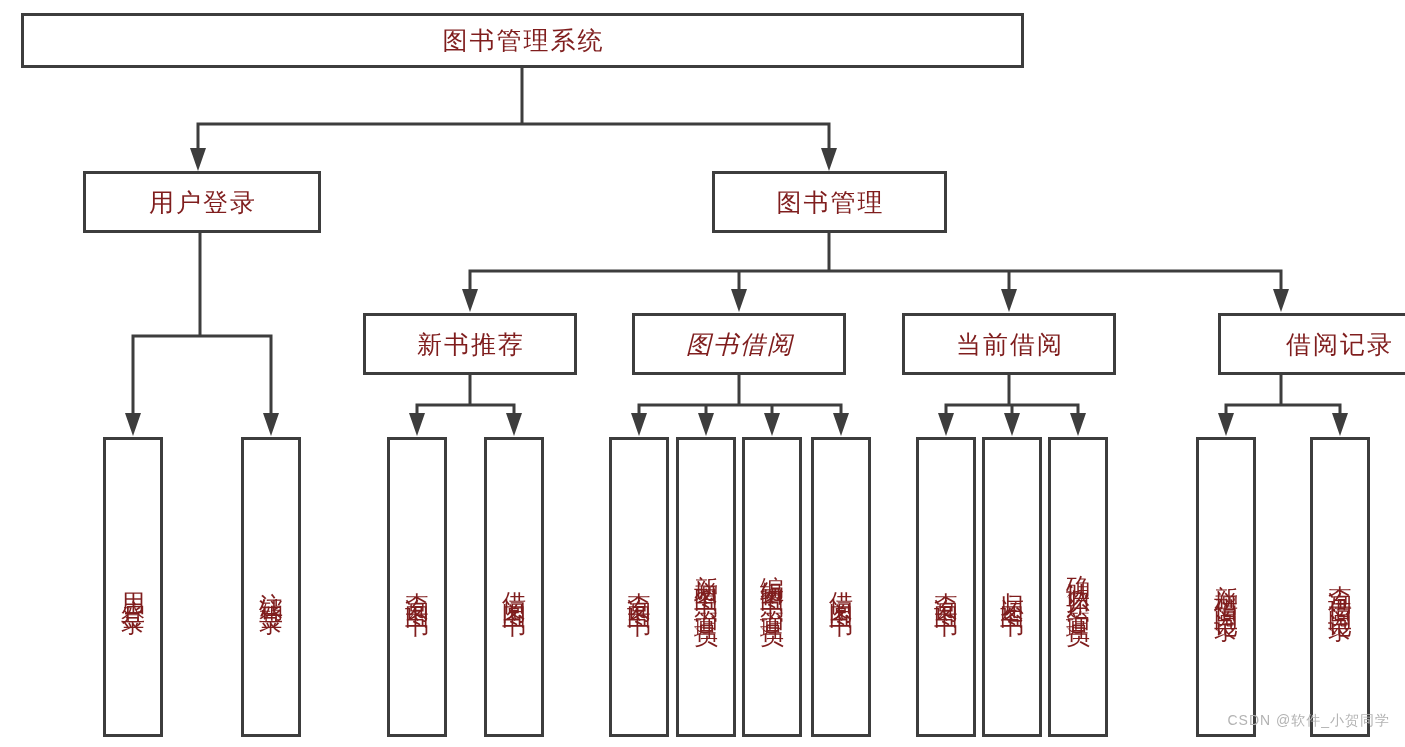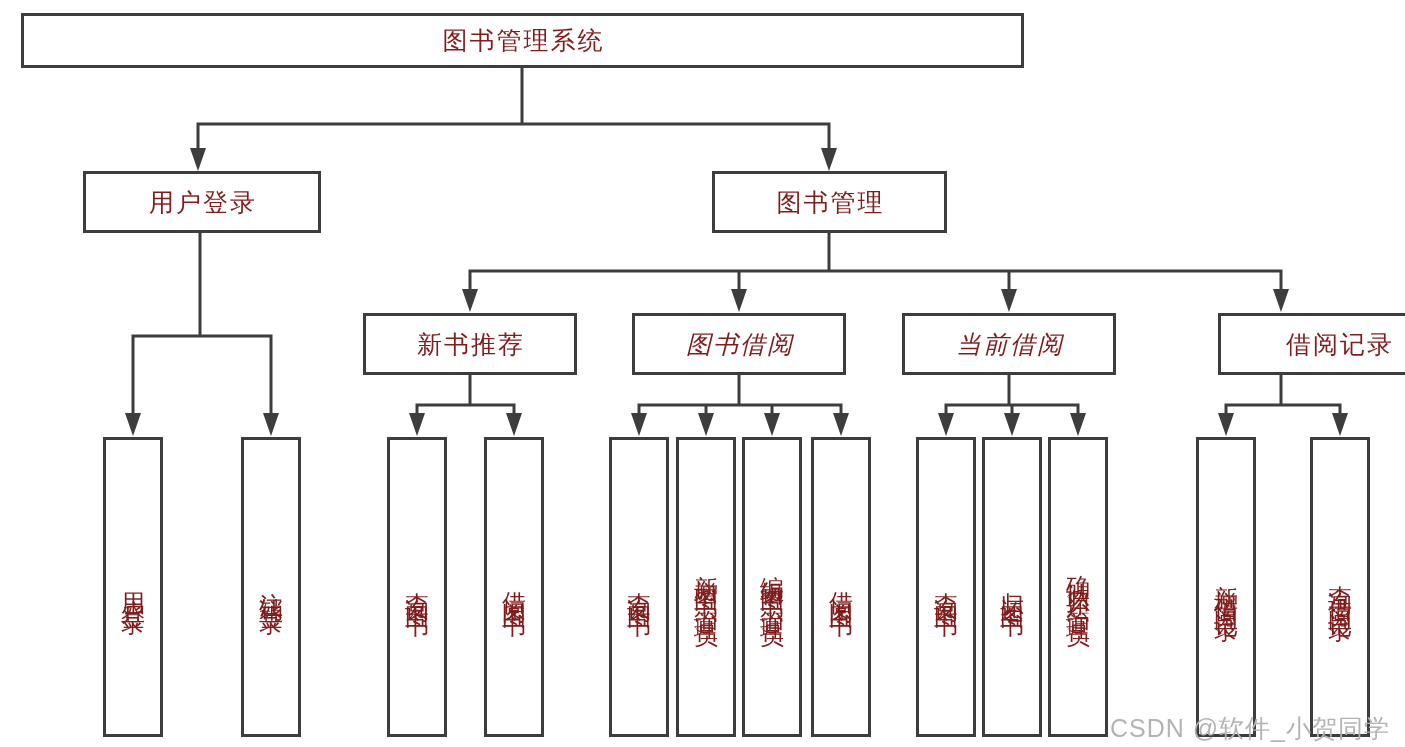--- a/index.html
+++ b/index.html
@@ -34,21 +34,21 @@
     writing-mode: vertical-rl;
     letter-spacing: 7px;
     white-space: nowrap;
     line-height: 1;
   }
   .watermark {
     position: absolute;
     top: 712px;
     right: 15px;
     color: #b3b3b3;
-    font-size: 25px;
+    font-size: 14px;
     letter-spacing: 1px;
   }
 </style>
 </head>
 <body>
 
 <div class="stage">
 
   <svg class="connectors" width="1405" height="747" viewBox="0 0 1405 747">
     <g>
@@ -115,21 +115,21 @@
   <div class="hbox" style="left:712px; top:171px; width:235px; height:62px;">
     <span class="label">图书管理</span>
   </div>
 
   <div class="hbox" style="left:363px; top:313px; width:214px; height:62px;font-family:Liberation Mono, monospace;">
     <span class="label">新书推荐</span>
   </div>
   <div class="hbox" style="left:632px; top:313px; width:214px; height:62px;font-style:italic;">
     <span class="label">图书借阅</span>
   </div>
-  <div class="hbox" style="left:902px; top:313px; width:214px; height:62px;font-style:italic;">
+  <div class="hbox" style="left:902px; top:313px; width:214px; height:62px;">
     <span class="label">当前借阅</span>
   </div>
   <div class="hbox" style="left:1218px; top:313px; width:242px; height:62px;">
     <span class="label">借阅记录</span>
   </div>
 
   <div class="vbox" style="left:103px; top:437px; width:60px; height:300px;">
     <span class="label">用户登录</span>
   </div>
   <div class="vbox" style="left:241px; top:437px; width:60px; height:300px;">

